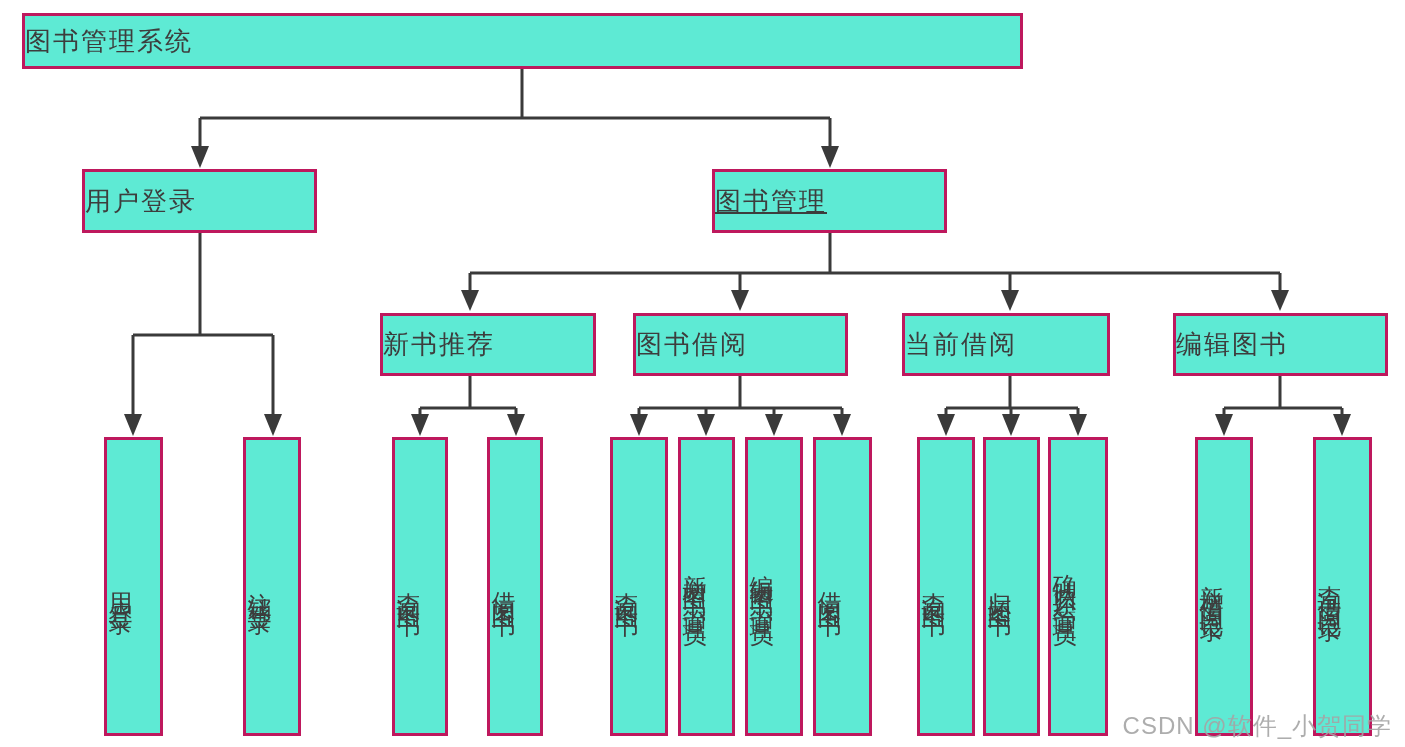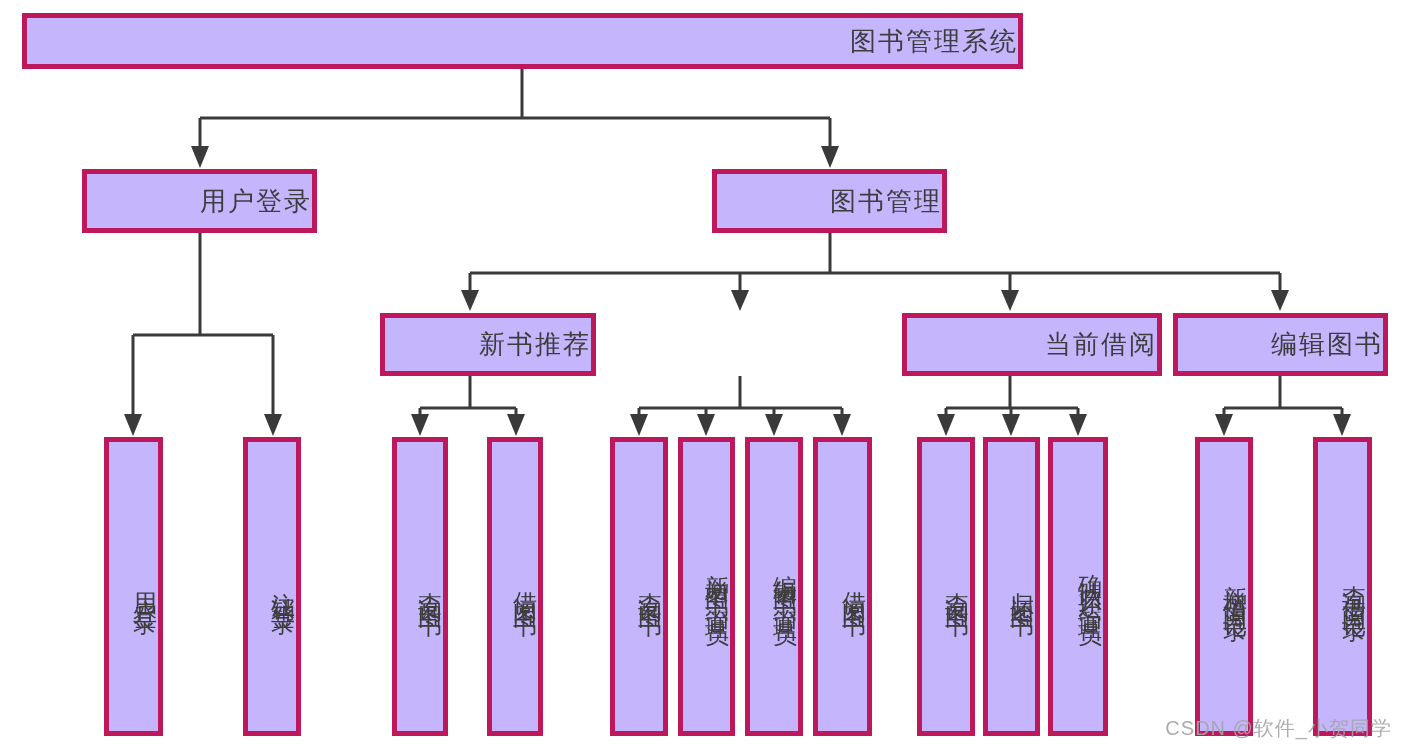--- a/index.html
+++ b/index.html
@@ -13,66 +13,66 @@
     color: #3d3d3d;
     overflow: hidden;
   }
   #connectors {
     position: absolute;
     left: 0; top: 0;
     width: 1405px; height: 747px;
   }
   .node {
     position: absolute;
-    border: 5px solid #be185d;
-    background: #c4b5fd;
+    border: 3px solid #be185d;
+    background: #5eead4;
     display: flex;
     align-items: center;
-    justify-content: flex-end;
+    justify-content: flex-start;
     text-align: center;
   }
   .hnode { font-size: 26px; letter-spacing: 2px; }
   .vnode { font-size: 24px; }
   .vnode .vtext {
     writing-mode: vertical-rl;
     text-orientation: mixed;
     letter-spacing: 7px;
     line-height: 1.1;
     white-space: nowrap;
   }
   
   .n-root   { left: 22px;  top: 13px;  width: 1001px; height: 56px; }
   
   .n-login  { left: 82px;  top: 169px; width: 235px; height: 64px; }
-  .n-mgmt   { left: 712px; top: 169px; width: 235px; height: 64px; }
+  .n-mgmt   { left: 712px; top: 169px; width: 235px; height: 64px; text-decoration: underline; }
   
   .n-newrec { left: 380px;  top: 313px; width: 216px; height: 63px; }
   .n-borrow { left: 633px;  top: 313px; width: 215px; height: 63px; }
-  .n-curr   { left: 902px;  top: 313px; width: 260px; height: 63px; padding-left: 32px; }
+  .n-curr   { left: 902px;  top: 313px; width: 208px; height: 63px; }
   .n-record { left: 1173px; top: 313px; width: 215px; height: 63px; }
   
   .leaf { top: 437px; height: 299px; }
   .l-1  { left: 104px;  width: 59px; }
   .l-2  { left: 243px;  width: 58px; }
   .l-3  { left: 392px;  width: 56px; }
   .l-4  { left: 487px;  width: 56px; }
   .l-5  { left: 610px;  width: 58px; }
   .l-6  { left: 678px;  width: 57px; }
   .l-7  { left: 745px;  width: 58px; }
   .l-8  { left: 813px;  width: 59px; }
   .l-9  { left: 917px;  width: 58px; }
   .l-10 { left: 983px;  width: 57px; }
   .l-11 { left: 1048px; width: 60px; }
   .l-12 { left: 1195px; width: 58px; }
   .l-13 { left: 1313px; width: 59px; }
   .watermark {
     position: absolute;
     right: 13px;
     bottom: 5px;
-    font-size: 20px;
+    font-size: 24px;
     color: rgba(164, 164, 164, 0.9);
     letter-spacing: 1px;
     white-space: nowrap;
   }
 </style>
 </head>
 <body>
 
 <div id="canvas">
 
@@ -123,20 +123,23 @@
   <div class="node hnode n-login">
     <span>用户登录</span>
   </div>
   <div class="node hnode n-mgmt">
     <span>图书管理</span>
   </div>
 
   <div class="node hnode n-newrec">
     <span>新书推荐</span>
   </div>
+  <div class="node hnode n-borrow">
+    <span>图书借阅</span>
+  </div>
   <div class="node hnode n-curr">
     <span>当前借阅</span>
   </div>
   <div class="node hnode n-record">
     <span>编辑图书</span>
   </div>
 
   <div class="node vnode leaf l-1">
     <span class="vtext">用户登录</span>
   </div>

